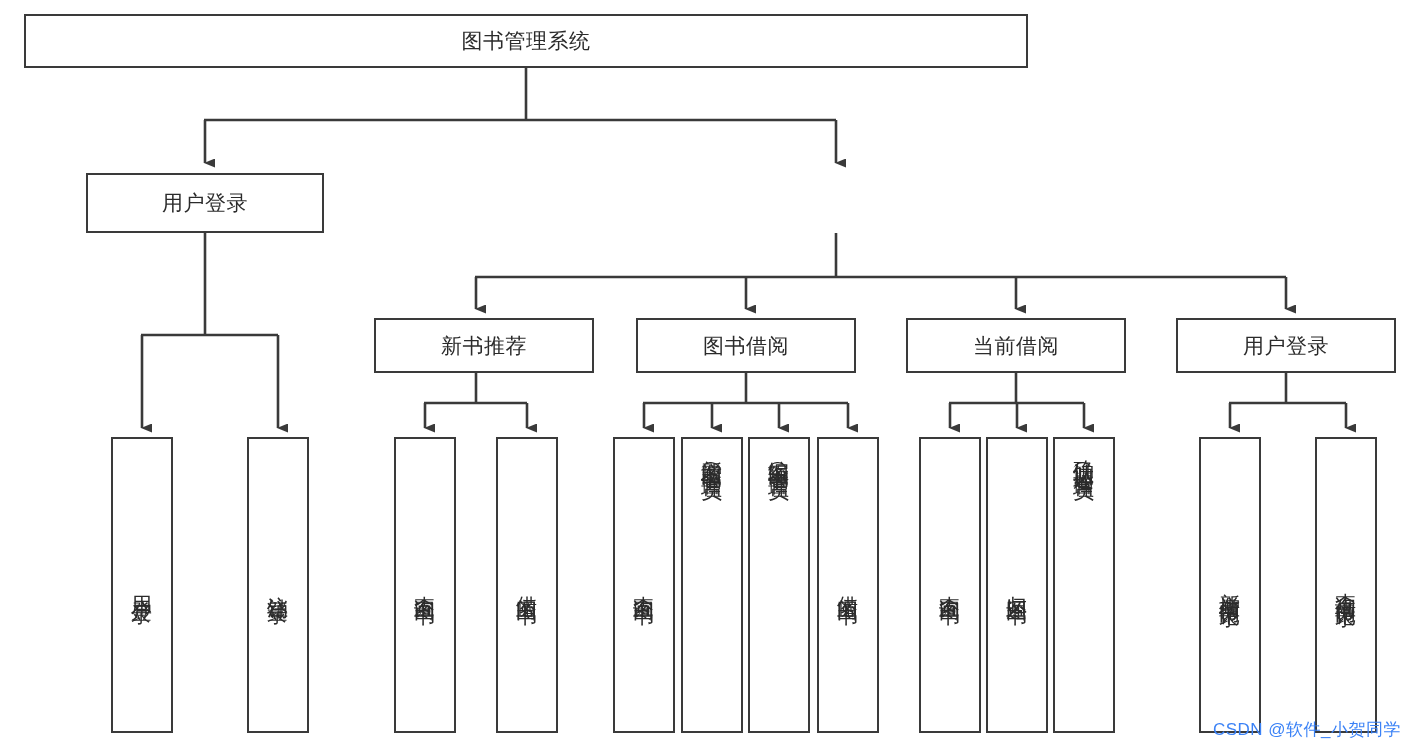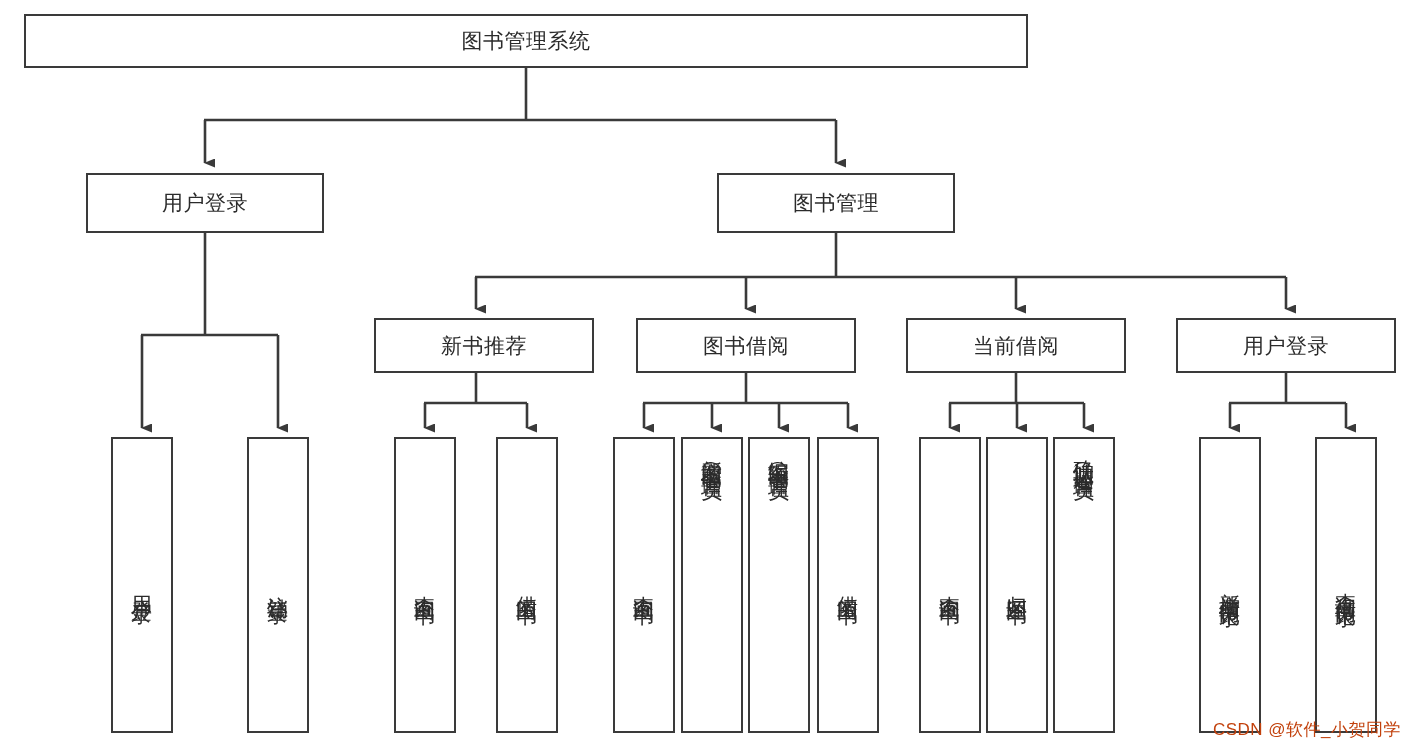--- a/index.html
+++ b/index.html
@@ -60,21 +60,21 @@
   }
   .node.vertical.centered {
     align-items: center;
     padding-top: 0;
   }
   #watermark {
     position: absolute;
     right: 10px;
     bottom: 6px;
     font-size: 17px;
-    color: #c2410c;
+    color: #3b82f6;
     letter-spacing: 0.5px;
     white-space: nowrap;
     user-select: none;
   }
 </style>
 </head>
 <body>
 
 <div id="canvas">
 
@@ -128,23 +128,20 @@
     </g>
   </svg>
 
   <div class="node horizontal" style="left:18px; top:14px; width:1004px; height:54px;">
     <span class="label">图书管理系统</span>
   </div>
 
   <div class="node horizontal" style="left:80px; top:173px; width:238px; height:60px;">
     <span class="label">用户登录</span>
   </div>
-  <div class="node horizontal" style="left:711px; top:173px; width:238px; height:60px;">
-    <span class="label">图书管理</span>
-  </div>
 
   <div class="node horizontal" style="left:368px; top:318px; width:220px; height:55px;">
     <span class="label">新书推荐</span>
   </div>
   <div class="node horizontal" style="left:900px; top:318px; width:220px; height:55px;">
     <span class="label">当前借阅</span>
   </div>
   <div class="node horizontal" style="left:630px; top:318px; width:220px; height:55px;">
     <span class="label">图书借阅</span>
   </div>

